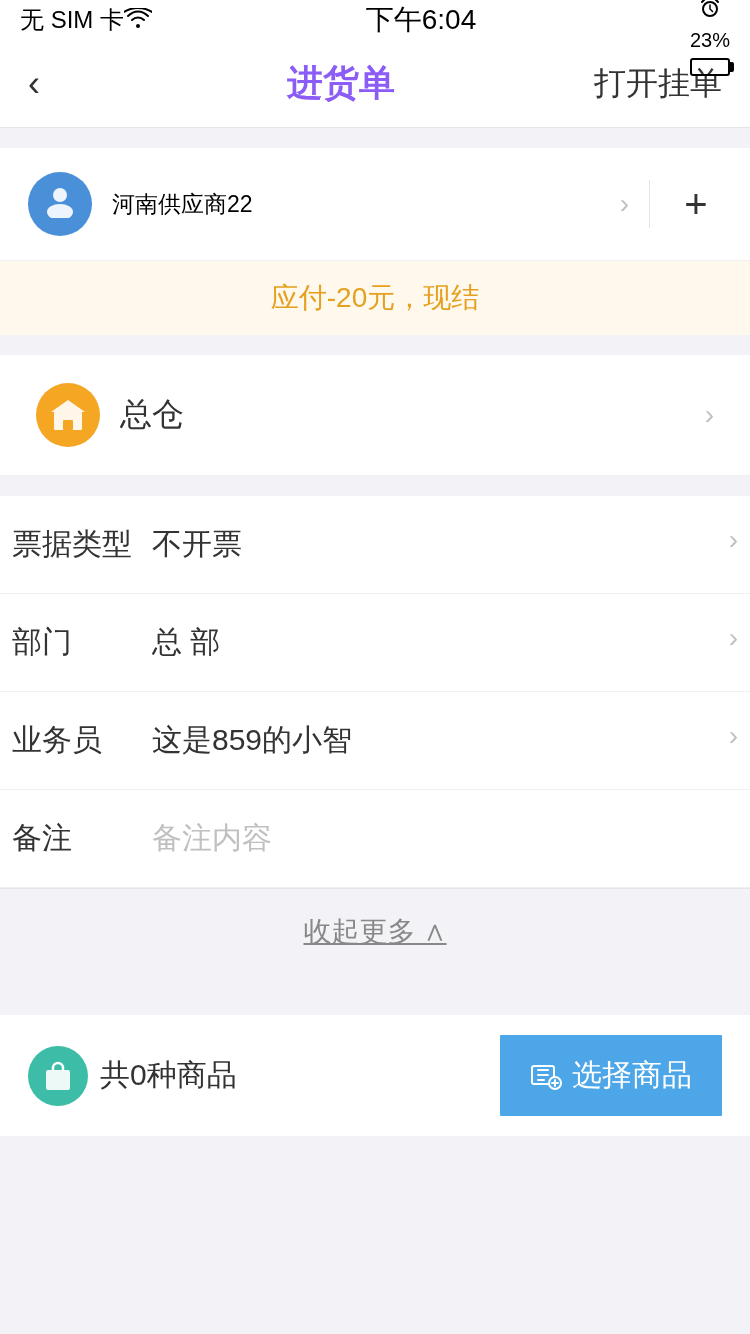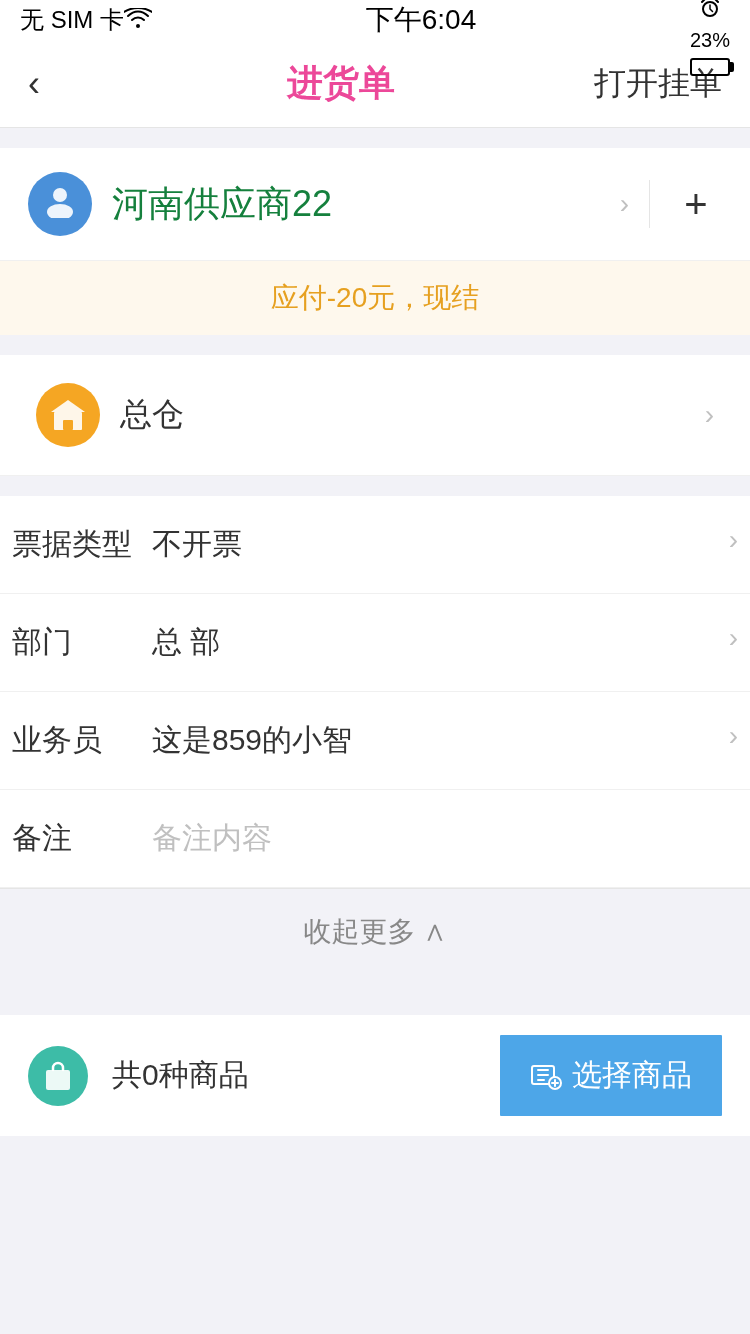--- a/index.html
+++ b/index.html
@@ -51,21 +51,21 @@
     }
     .nav-back {
       font-size: 36px;
       color: #333;
       cursor: pointer;
       width: 60px;
     }
     .nav-title {
       font-size: 36px;
       font-weight: 600;
-      color: #ec4899;
+      color: #8b5cf6;
       text-align: center;
     }
     .nav-action {
       font-size: 32px;
       color: #333;
       cursor: pointer;
     }
 
     
     .section-gap {
@@ -87,21 +87,21 @@
       border-bottom: 1px solid #f0f0f0;
       background: #fff;
     }
     .supplier-avatar {
       width: 64px; height: 64px; border-radius: 50%; background: #4a90d9;
       display: flex; align-items: center; justify-content: center;
       margin-right: 20px; flex-shrink: 0;
     }
     .avatar-icon { font-size: 36px; }
     .supplier-name {
-      flex: 1; font-size: 36px; color: #15803d;
+      flex: 1; font-size: 23px; color: #000000;
     }
     .supplier-divider {
       width: 1px; height: 48px; background: #e5e5e5; margin: 0 20px;
     }
     .add-btn {
       width: 52px; height: 52px; display: flex; align-items: center; justify-content: center;
       font-size: 40px; color: #333; cursor: pointer;
     }
     .chevron {
       color: #c0c0c0; font-size: 28px; margin-left: 8px;
@@ -164,33 +164,34 @@
       background: #f2f2f7;
       display: flex;
       align-items: center;
       justify-content: center;
       padding: 24px 0;
       border-top: 1px solid #e5e5e5;
     }
     .collapse-text {
       font-size: 28px;
       color: #888;
+      text-decoration: underline;
     }
 
     
     .bottom-bar {
       background: #fff;
       display: flex;
       align-items: center;
       justify-content: space-between;
       padding: 20px 28px;
       margin-top: 20px;
     }
     .product-count-wrap {
-      display: flex; align-items: center; gap: 24px;
+      display: flex; align-items: center; gap: 12px;
     }
     .product-icon-wrap {
       width: 60px; height: 60px; border-radius: 50%; background: #3dbca7;
       display: flex; align-items: center; justify-content: center;
     }
     .product-count-text {
       font-size: 30px; color: #333;
     }
     .select-product-btn {
       background: #4da6e8;

